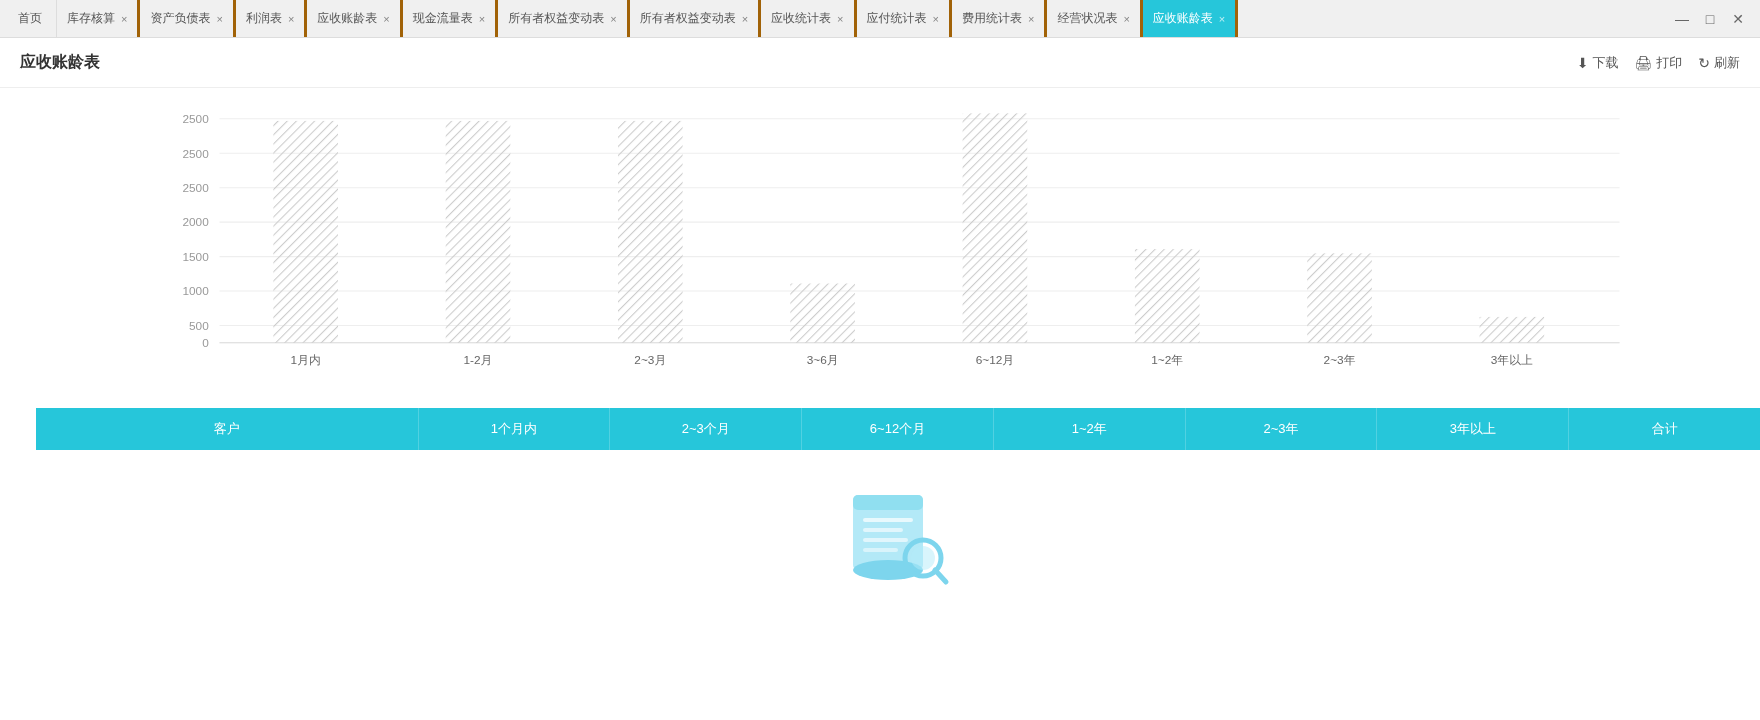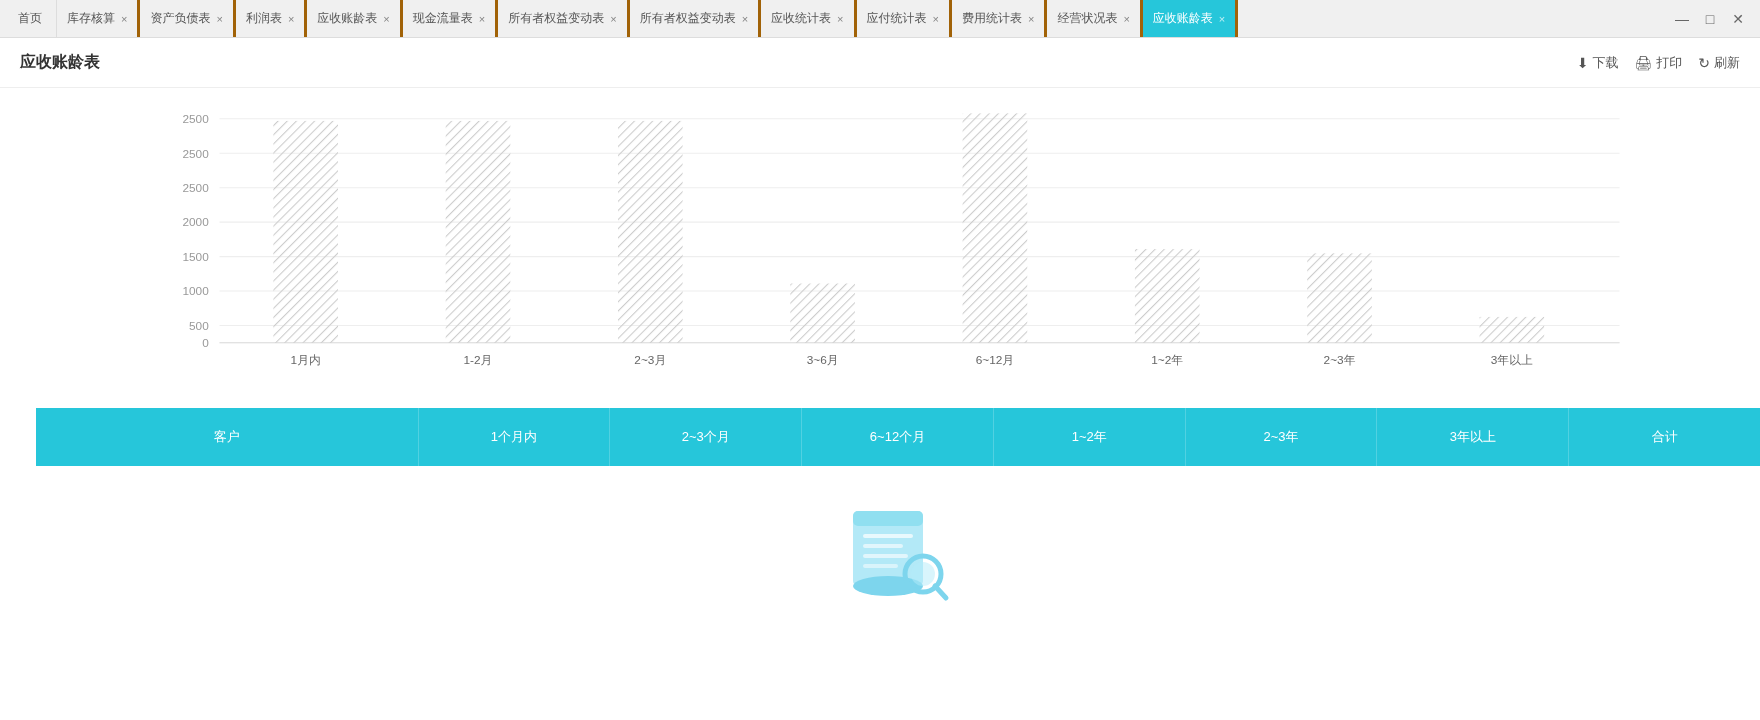--- a/index.html
+++ b/index.html
@@ -120,21 +120,21 @@
     .chart-svg-container {
       width: 100%;
       height: 280px;
     }
 
     
     .table-header {
       display: flex;
       background: #26c6da;
       color: #fff;
-      height: 58px;
+      height: 42px;
       align-items: center;
     }
     .table-header .col {
       display: flex;
       align-items: center;
       justify-content: center;
       height: 100%;
       font-size: 13px;
       font-weight: 500;
       border-right: 1px solid rgba(255,255,255,0.2);

